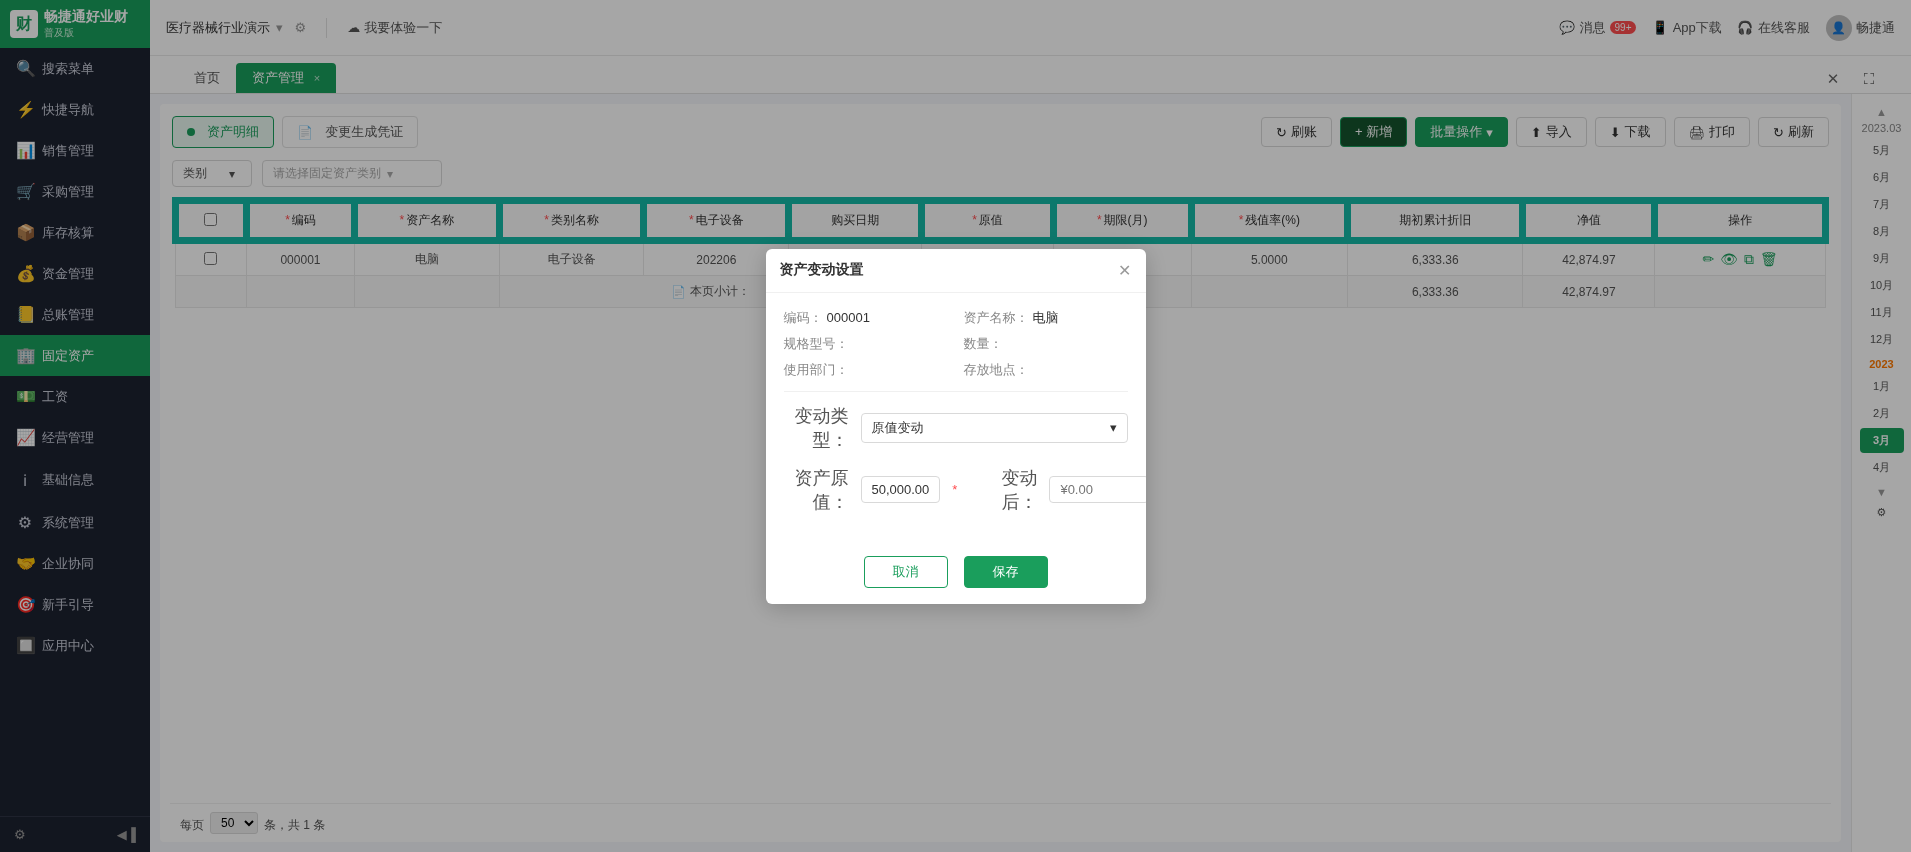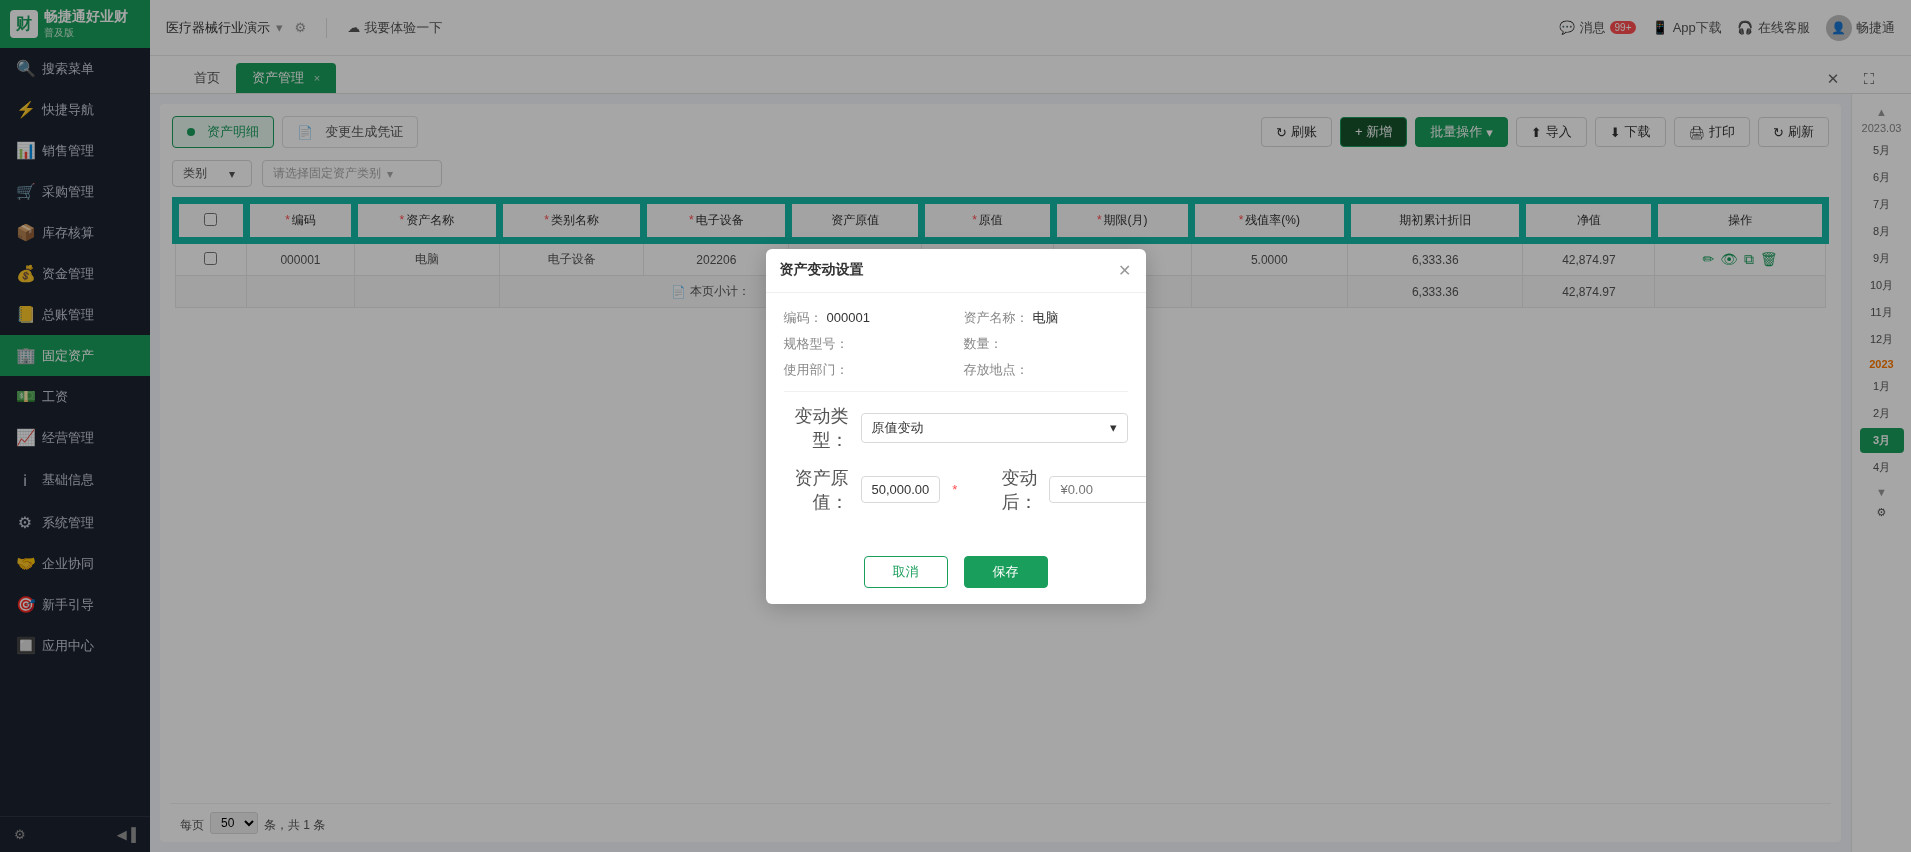--- a/index.html
+++ b/index.html
@@ -647,21 +647,21 @@
               </th>
               <th>
                 <span class="required-mark">*</span><span>资产名称</span>
               </th>
               <th>
                 <span class="required-mark">*</span><span>类别名称</span>
               </th>
               <th>
                 <span class="required-mark">*</span><span>电子设备</span>
               </th>
-              <th><span>资产原值</span></th>
+              <th><span>购买日期</span></th>
               <th>
                 <span class="required-mark">*</span><span>原值</span>
               </th>
               <th>
                 <span class="required-mark">*</span><span>期限(月)</span>
               </th>
               <th>
                 <span class="required-mark">*</span><span>残值率(%)</span>
               </th>
               <th><span>期初累计折旧</span></th>

